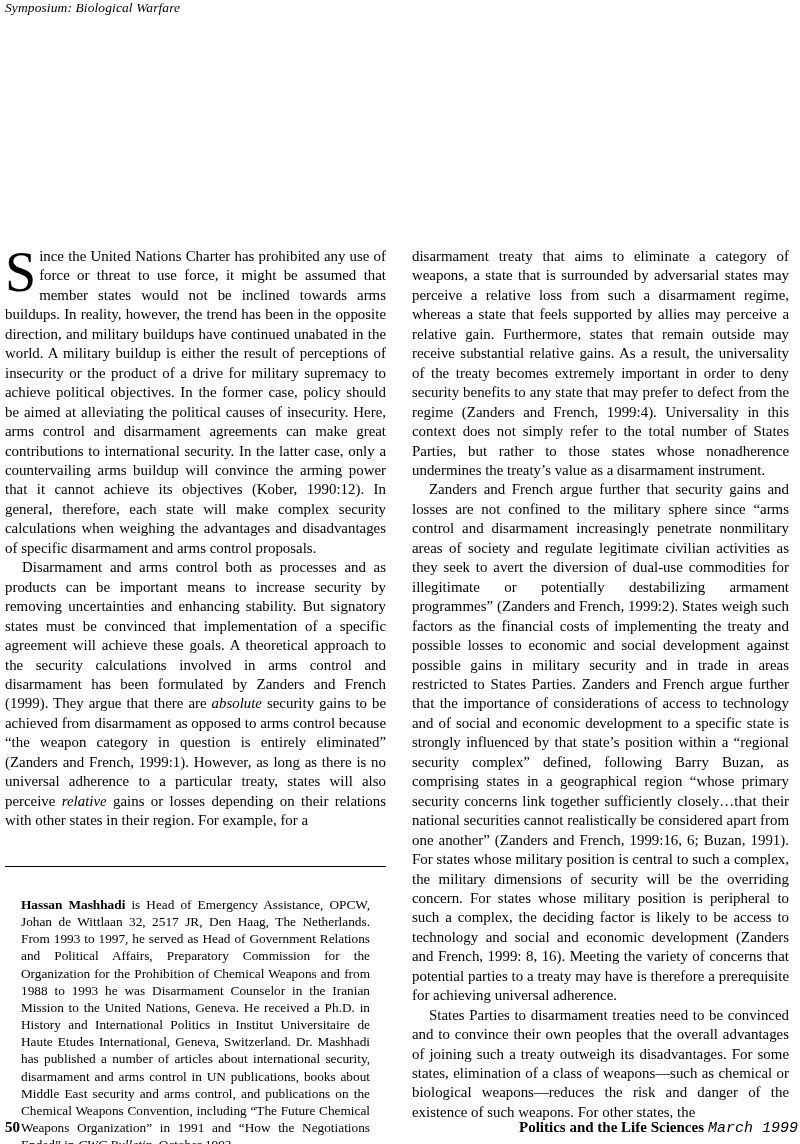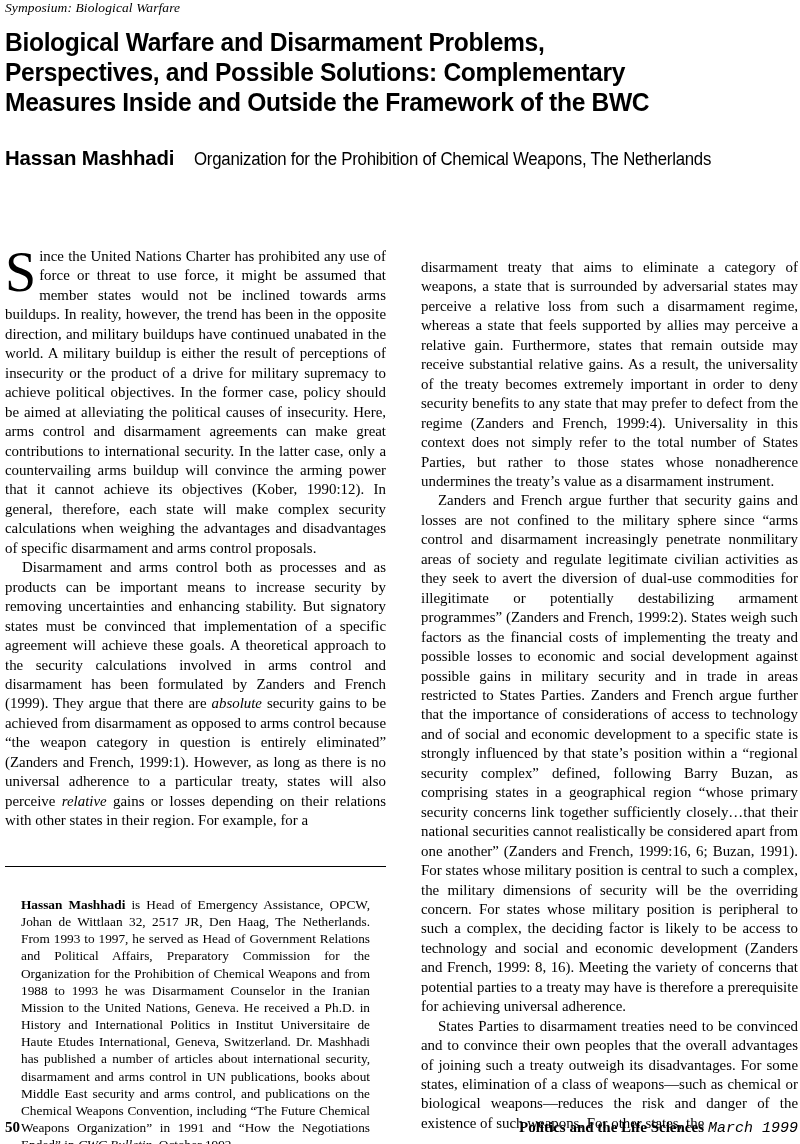--- a/index.html
+++ b/index.html
@@ -90,24 +90,23 @@
     text-align: justify;
     text-justify: inter-word;
     hyphens: none;
   }
   .col-left {
     left: 5px;
     width: 381px;
     height: 610px;
   }
   .col-right {
-    left: 421px;
+    left: 412px;
     width: 377px;
     height: 825px;
-    margin-top: 11px;
   }
   .col p {
     margin: 0;
   }
   .col p.indent {
     text-indent: 17px;
   }
 
   
   .dropcap {
@@ -163,29 +162,21 @@
   .journal-footer .jf-name { font-weight: bold; }
   .journal-footer .jf-date { font-style: italic; margin-left: 4px; font-family: Liberation Mono, monospace; }
 </style>
 </head>
 <body>
 
 <div class="page">
 
   <div class="running-head">Symposium: Biological Warfare</div>
 
-  <div class="title-block">
-    <div class="title-line">Biological Warfare and Disarmament Problems,</div>
-    <div class="title-line">Perspectives, and Possible Solutions: Complementary</div>
-    <div class="title-line">Measures Inside and Outside the Framework of the BWC</div>
-  </div>
 
-  <div class="byline">
-    <span class="byline-author">Hassan Mashhadi</span><span class="byline-affil">Organization for the Prohibition of Chemical Weapons, The Netherlands</span>
-  </div>
 
   <div class="col col-left">
     <p><span class="dropcap">S</span><span>ince the United Nations Charter has prohibited any use of force or threat to use force, it might be assumed that member states would not be inclined towards arms buildups. In reality, however, the trend has been in the opposite direction, and military buildups have continued unabated in the world. A military buildup is either the result of perceptions of insecurity or the product of a drive for military supremacy to achieve political objectives. In the former case, policy should be aimed at alleviating the political causes of insecurity. Here, arms control and disarmament agreements can make great contributions to international security. In the latter case, only a countervailing arms buildup will convince the arming power that it cannot achieve its objectives (Kober, 1990:12). In general, therefore, each state will make complex security calculations when weighing the advantages and disadvantages of specific disarmament and arms control proposals.</span></p>
     <p class="indent"><span>Disarmament and arms control both as processes and as products can be important means to increase security by removing uncertainties and enhancing stability. But signatory states must be convinced that implementation of a specific agreement will achieve these goals. A theoretical approach to the security calculations involved in arms control and disarmament has been formulated by Zanders and French (1999). They argue that there are </span><em>absolute</em><span> security gains to be achieved from disarmament as opposed to arms control because “the weapon category in question is entirely eliminated” (Zanders and French, 1999:1). However, as long as there is no universal adherence to a particular treaty, states will also perceive </span><em>relative</em><span> gains or losses depending on their relations with other states in their region. For example, for a</span></p>
   </div>
 
   <div class="col col-right">
     <p>disarmament treaty that aims to eliminate a category of weapons, a state that is surrounded by adversarial states may perceive a relative loss from such a disarmament regime, whereas a state that feels supported by allies may perceive a relative gain. Furthermore, states that remain outside may receive substantial relative gains. As a result, the universality of the treaty becomes extremely important in order to deny security benefits to any state that may prefer to defect from the regime (Zanders and French, 1999:4). Universality in this context does not simply refer to the total number of States Parties, but rather to those states whose nonadherence undermines the treaty’s value as a disarmament instrument.</p>
     <p class="indent">Zanders and French argue further that security gains and losses are not confined to the military sphere since “arms control and disarmament increasingly penetrate nonmilitary areas of society and regulate legitimate civilian activities as they seek to avert the diversion of dual-use commodities for illegitimate or potentially destabilizing armament programmes” (Zanders and French, 1999:2). States weigh such factors as the financial costs of implementing the treaty and possible losses to economic and social development against possible gains in military security and in trade in areas restricted to States Parties. Zanders and French argue further that the importance of considerations of access to technology and of social and economic development to a specific state is strongly influenced by that state’s position within a “regional security complex” defined, following Barry Buzan, as comprising states in a geographical region “whose primary security concerns link together sufficiently closely…that their national securities cannot realistically be considered apart from one another” (Zanders and French, 1999:16, 6; Buzan, 1991). For states whose military position is central to such a complex, the military dimensions of security will be the overriding concern. For states whose military position is peripheral to such a complex, the deciding factor is likely to be access to technology and social and economic development (Zanders and French, 1999: 8, 16). Meeting the variety of concerns that potential parties to a treaty may have is therefore a prerequisite for achieving universal adherence.</p>
     <p class="indent">States Parties to disarmament treaties need to be convinced and to convince their own peoples that the overall advantages of joining such a treaty outweigh its disadvantages. For some states, elimination of a class of weapons—such as chemical or biological weapons—reduces the risk and danger of the existence of such weapons. For other states, the</p>

